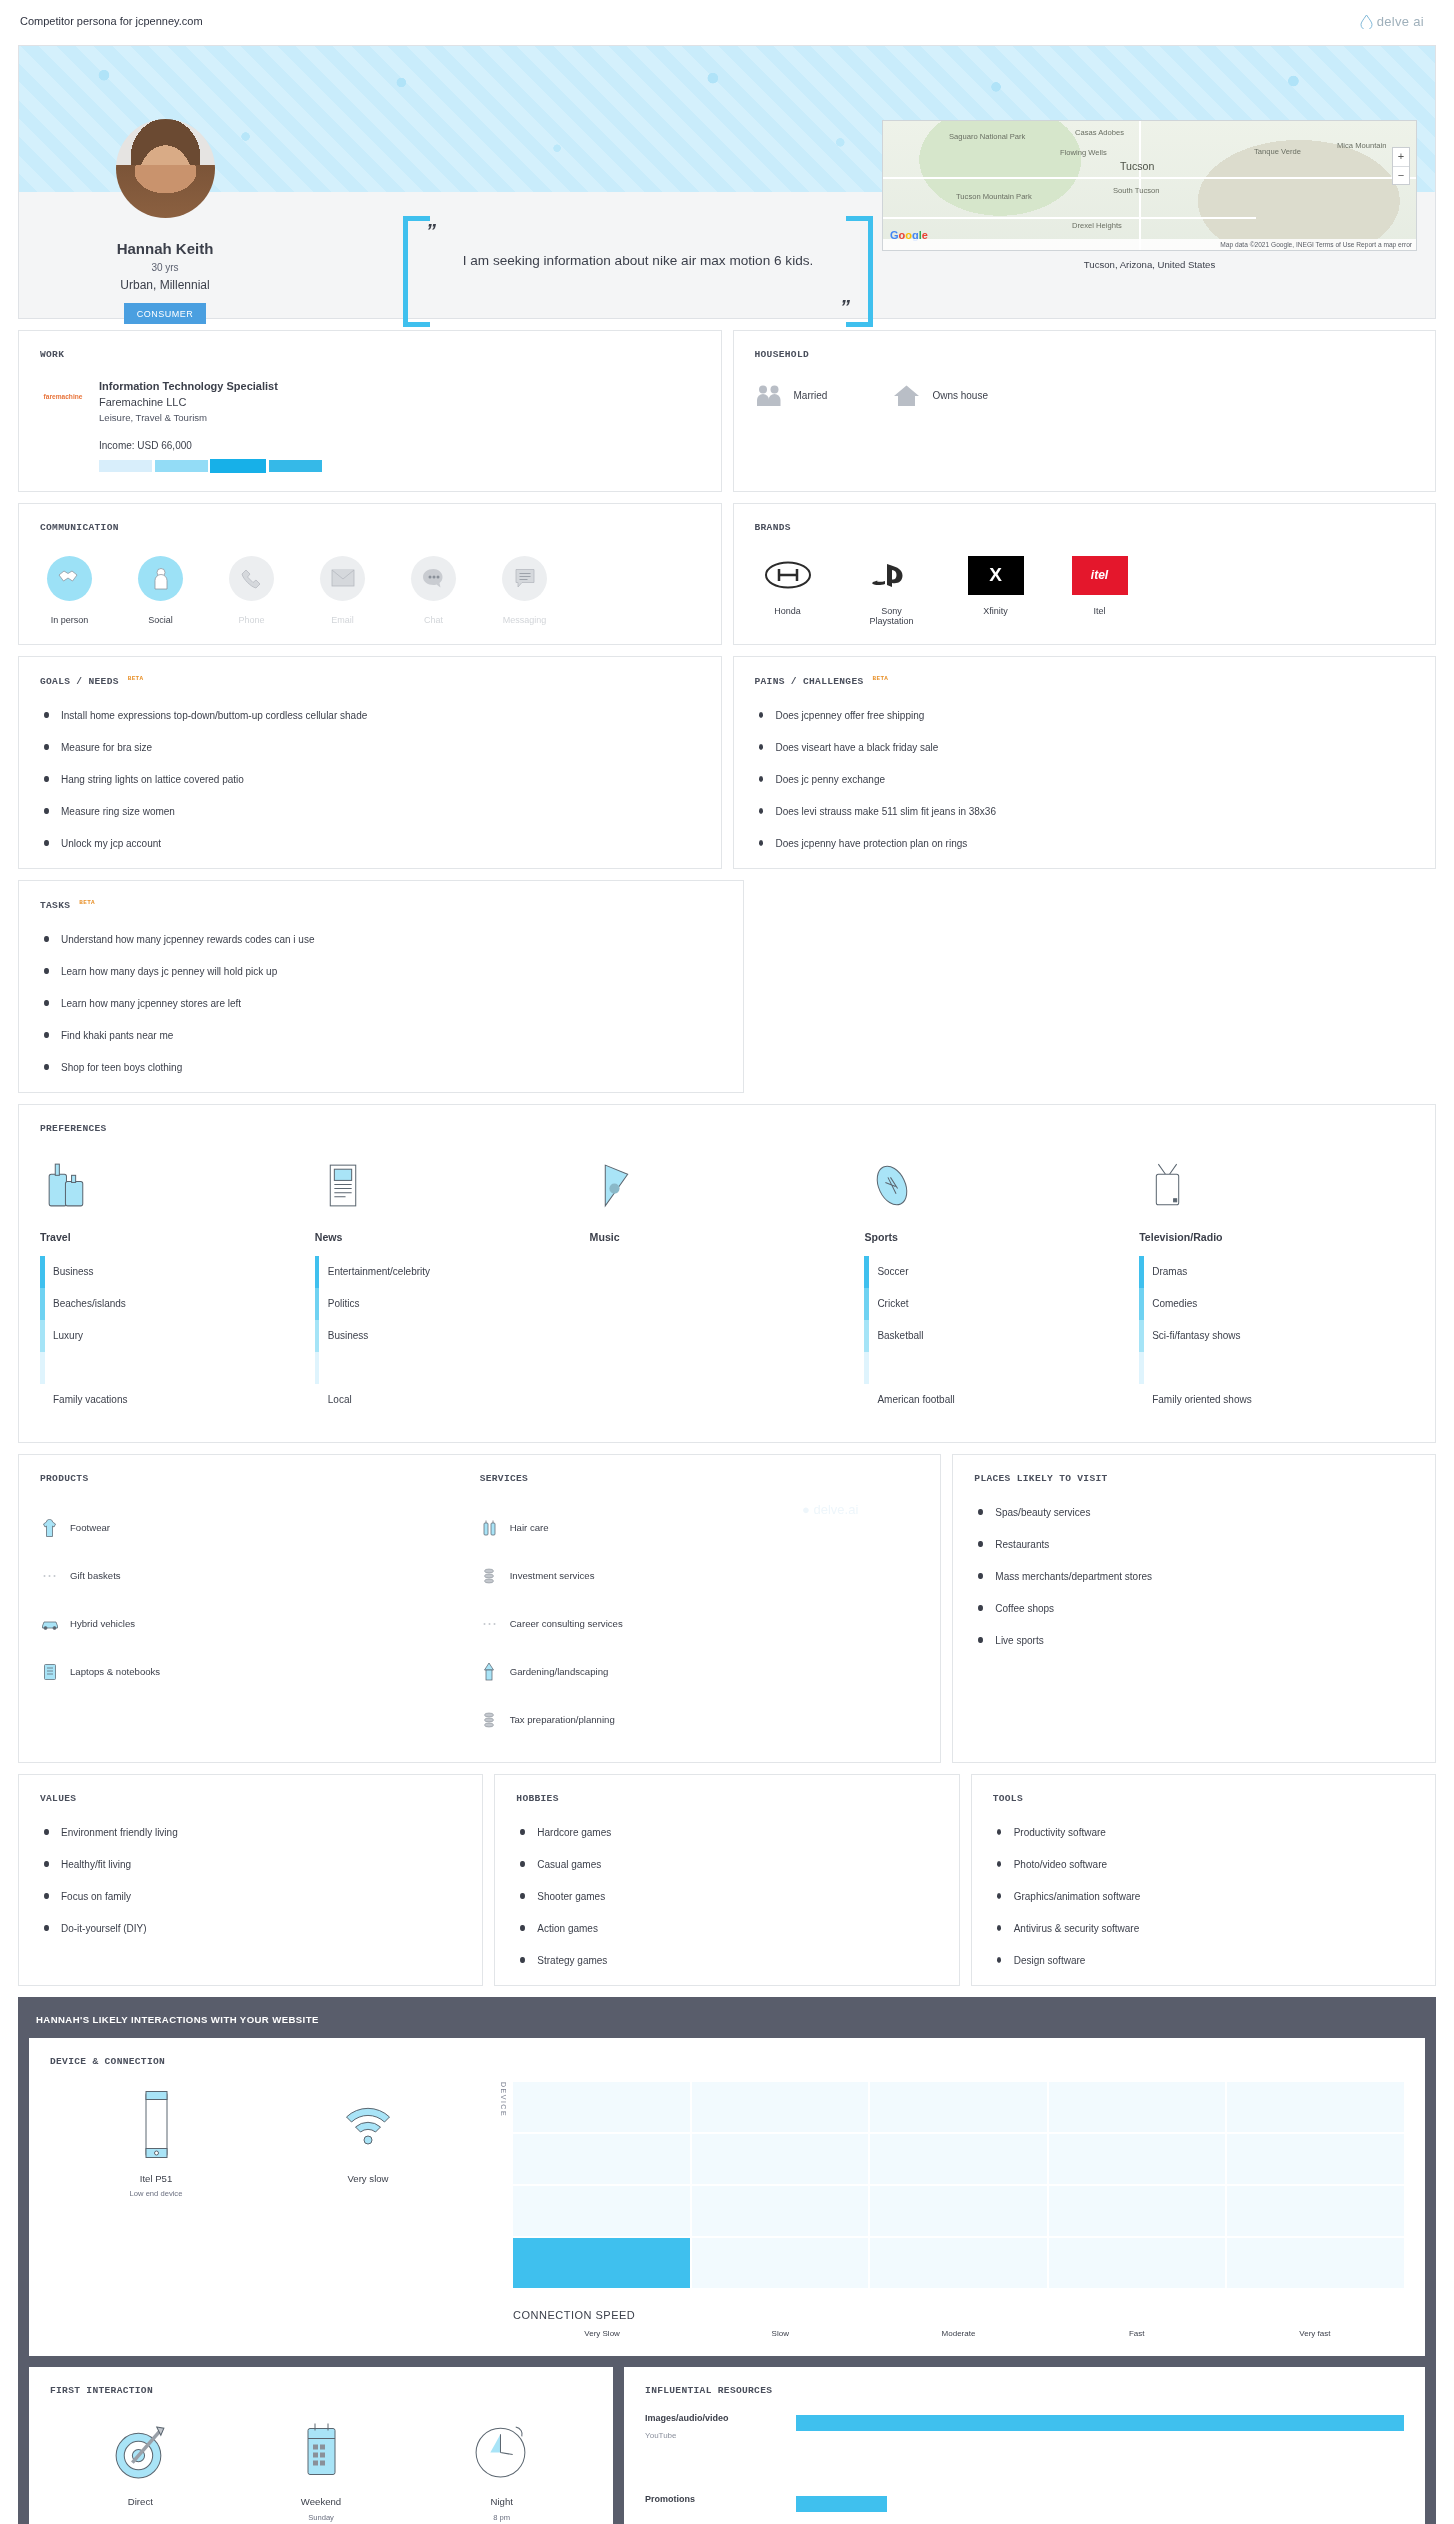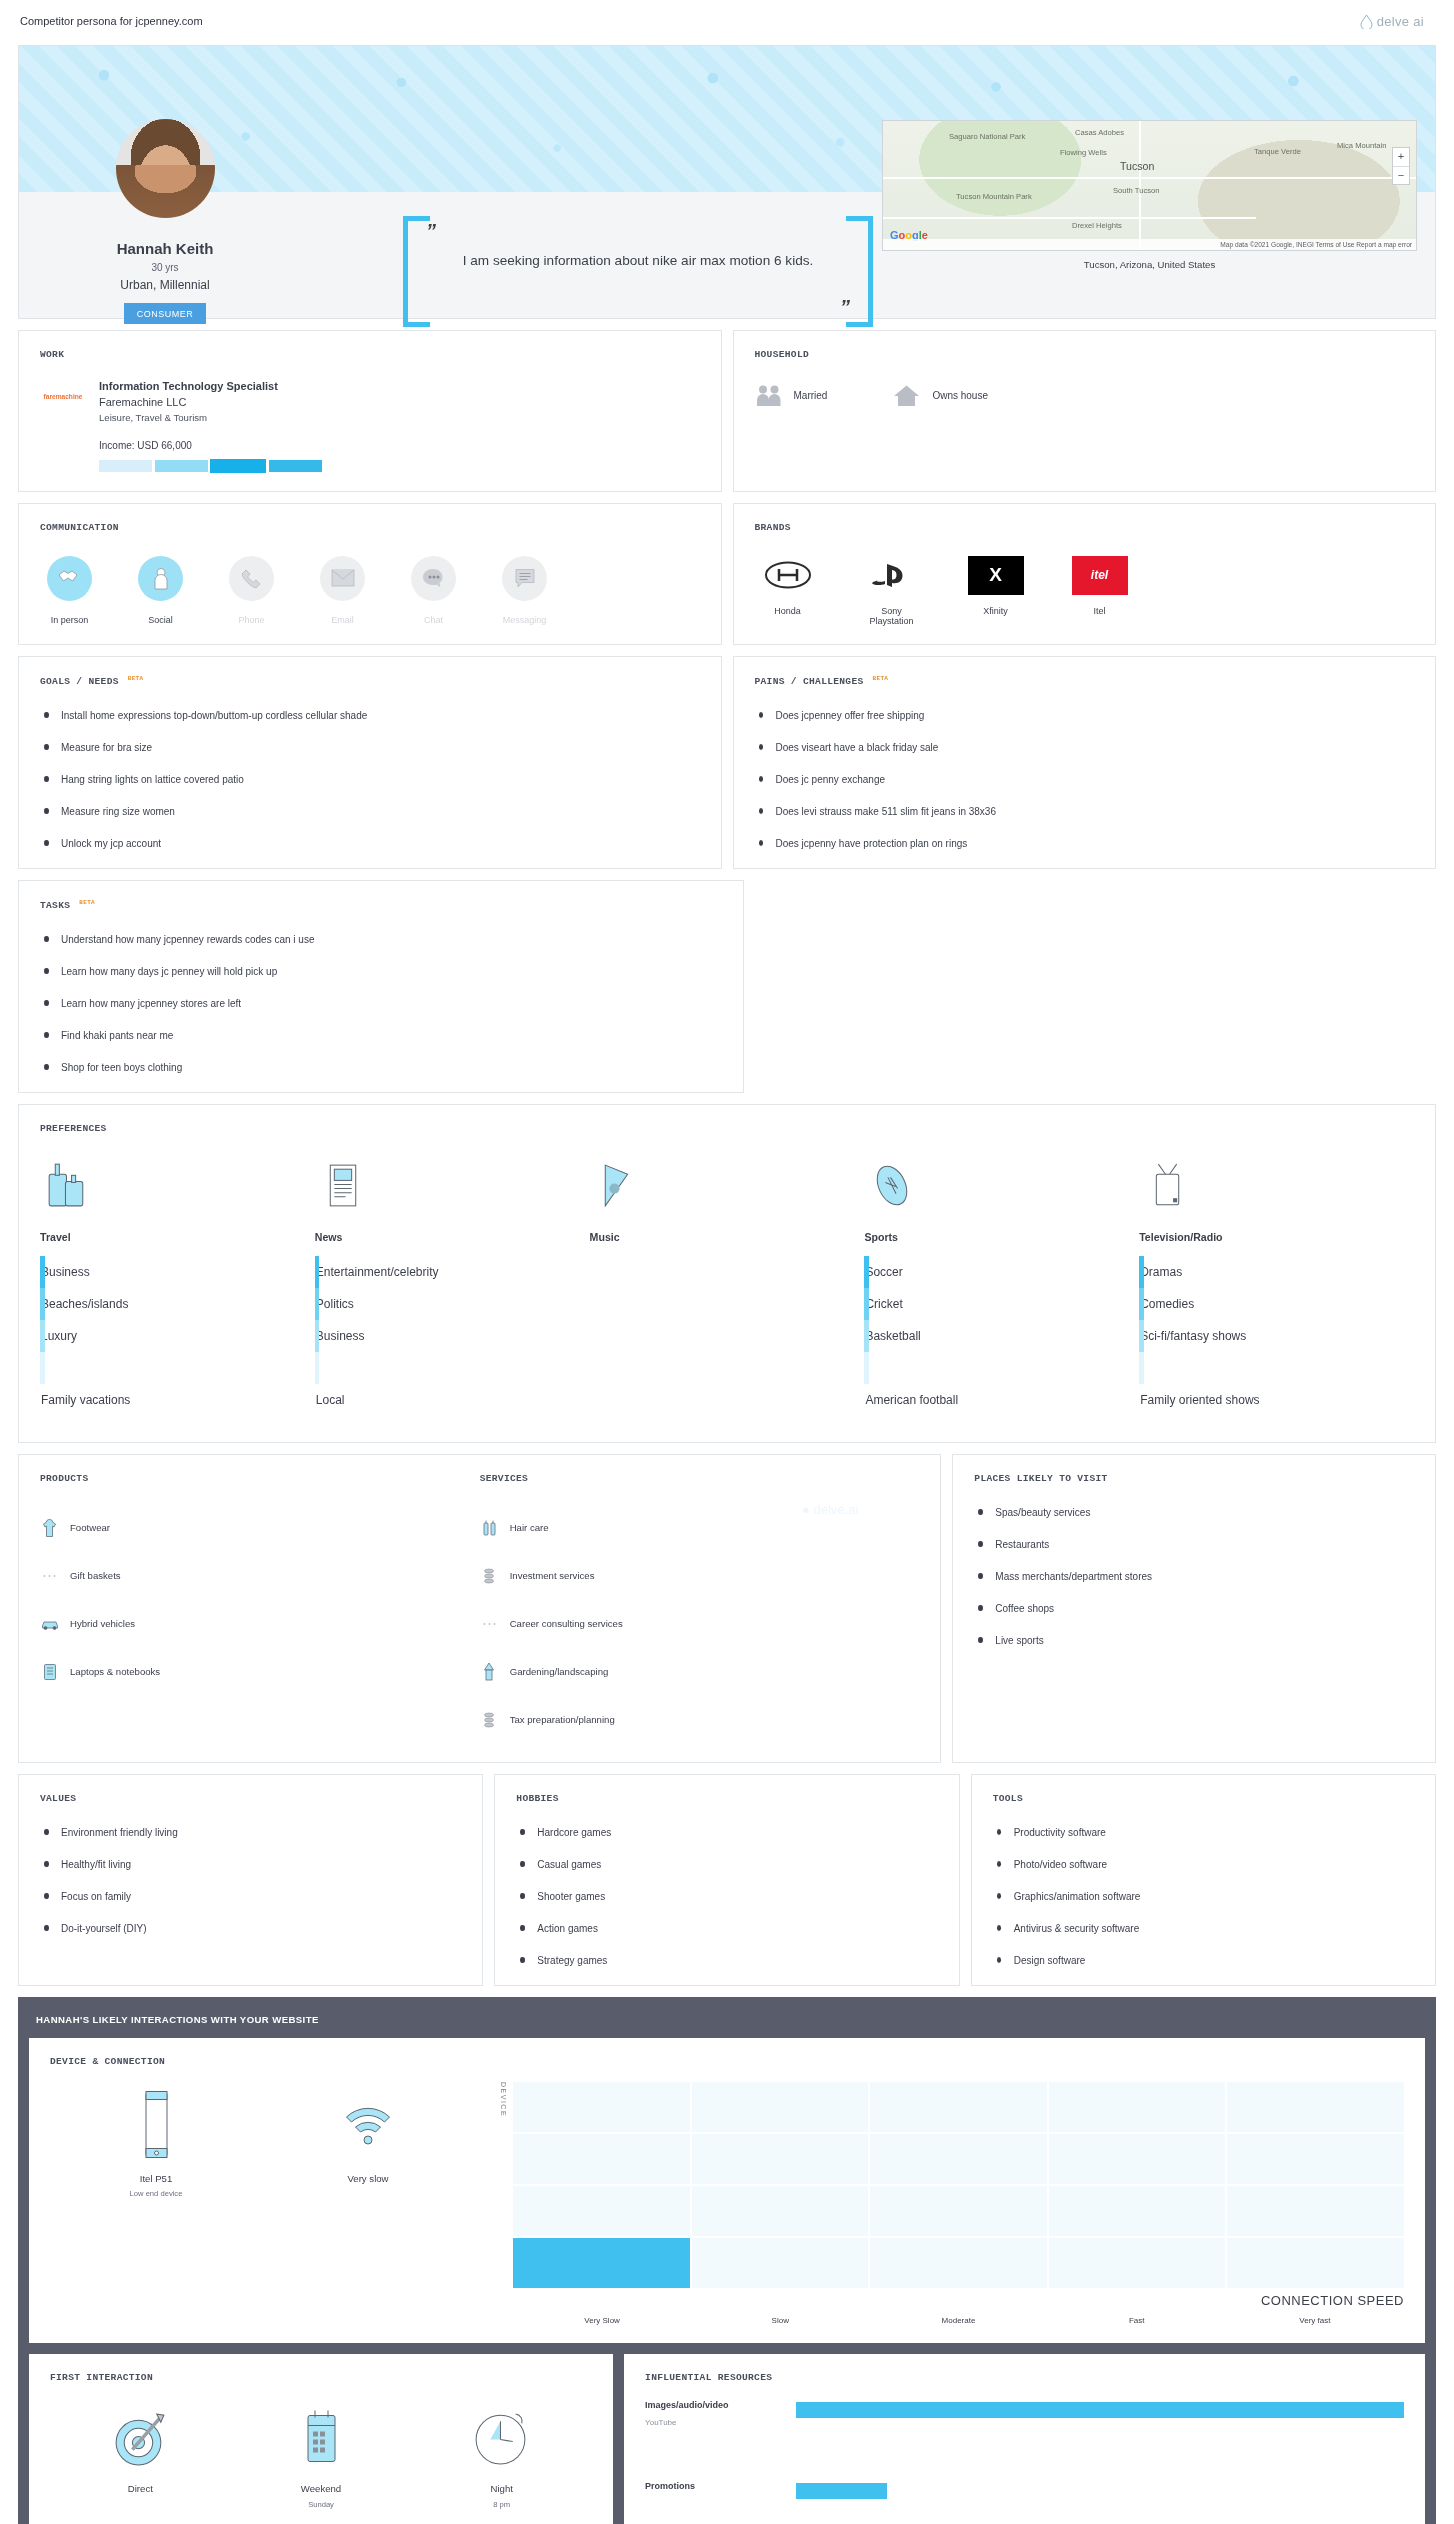--- a/index.html
+++ b/index.html
@@ -136,21 +136,21 @@
   ul.bul li::before { content:""; position:absolute; left:4px; top:3.5px; width:4.5px; height:6px;
                       border-radius:50%; background:#3b3f4a; }
 
   
   .pref-wrap { margin:11px 18px 0 18px; background:#fff; border:0.5px solid #e2e5e8; padding:18px 21px 26px 21px; }
   .pref-cols { display:flex; margin-top:13px; }
   .pref-col { flex:1; }
   .pref-ico { height:66px; display:flex; align-items:flex-end; }
   .pref-name { font-size:10.6px; font-weight:600; margin-top:18px; }
   .pref-list { margin-top:13px; }
-  .pref-item { position:relative; padding-left:1px; font-size:12px; height:32px; line-height:32px; color:#3b3f4a; }
+  .pref-item { position:relative; padding-left:13px; font-size:10px; height:32px; line-height:32px; color:#3b3f4a; }
   .pref-item::before{ content:""; position:absolute; left:0; top:0; bottom:0; width:4.5px; background:#3fc0ee; }
   .pref-item.l2::before{background:#6fd2f2}
   .pref-item.l3::before{background:#a5e4f7}
   .pref-item.l4::before{background:#dff4fd}
   .pref-item.l5::before{background:transparent}
 
   
   .ico-list { margin-top:20px;text-align:right; }
   .ico-row { display:flex; align-items:center; gap:11px; height:48px; font-size:9.6px; }
   .ico-box { width:19px; height:22px; flex:0 0 19px; display:flex; align-items:center; justify-content:center; color:#8fd8f2;}
@@ -170,21 +170,21 @@
   .dc-sub { font-size:7.6px; color:#6b7080; margin-top:5px; }
   .heat-wrap { flex:1; display:flex; padding-left:20px; }
   .heat-ylabels { display:flex; flex-direction:column; justify-content:space-around; text-align:right; padding-right:7px; }
   .heat-ylabels span{ font-size:8px; height:50px; line-height:50px; }
   .heat-axis-y { writing-mode:vertical-rl; font-size:7px; letter-spacing:1.5px; color:#7b8090; padding:0 6px;
                  display:flex; align-items:center; }
   .heat-grid { display:grid; grid-template-columns:repeat(5,1fr); grid-template-rows:repeat(4,50px); gap:2px; flex:1; }
   .heat-cell { background:#f2fafe; }
   .heat-cell.on { background:#3fc0ee; }
   .heat-x { display:grid; grid-template-columns:repeat(5,1fr); margin-top:8px; font-size:8px; text-align:center; }
-  .heat-xtitle { text-align:right; font-size:13px; letter-spacing:0.5px; color:#3b3f4a; margin-top:5px; }
+  .heat-xtitle { text-align:left; font-size:11px; letter-spacing:0.5px; color:#3b3f4a; margin-top:21px; }
 
   .fi-row { display:flex; margin-top:17px; }
   .fi-cell { flex:1; text-align:center; }
   .fi-ico { height:76px; display:flex; align-items:center; justify-content:center; }
   .fi-label { font-size:9.6px; margin-top:7px; }
   .fi-sub { font-size:7.6px; color:#6b7080; margin-top:6px; }
 
   .res-row { display:flex; align-items:flex-start; margin-top:17px; height:64px; }
   .res-left { width:151px; }
   .res-name { font-size:9px; font-weight:600; }

